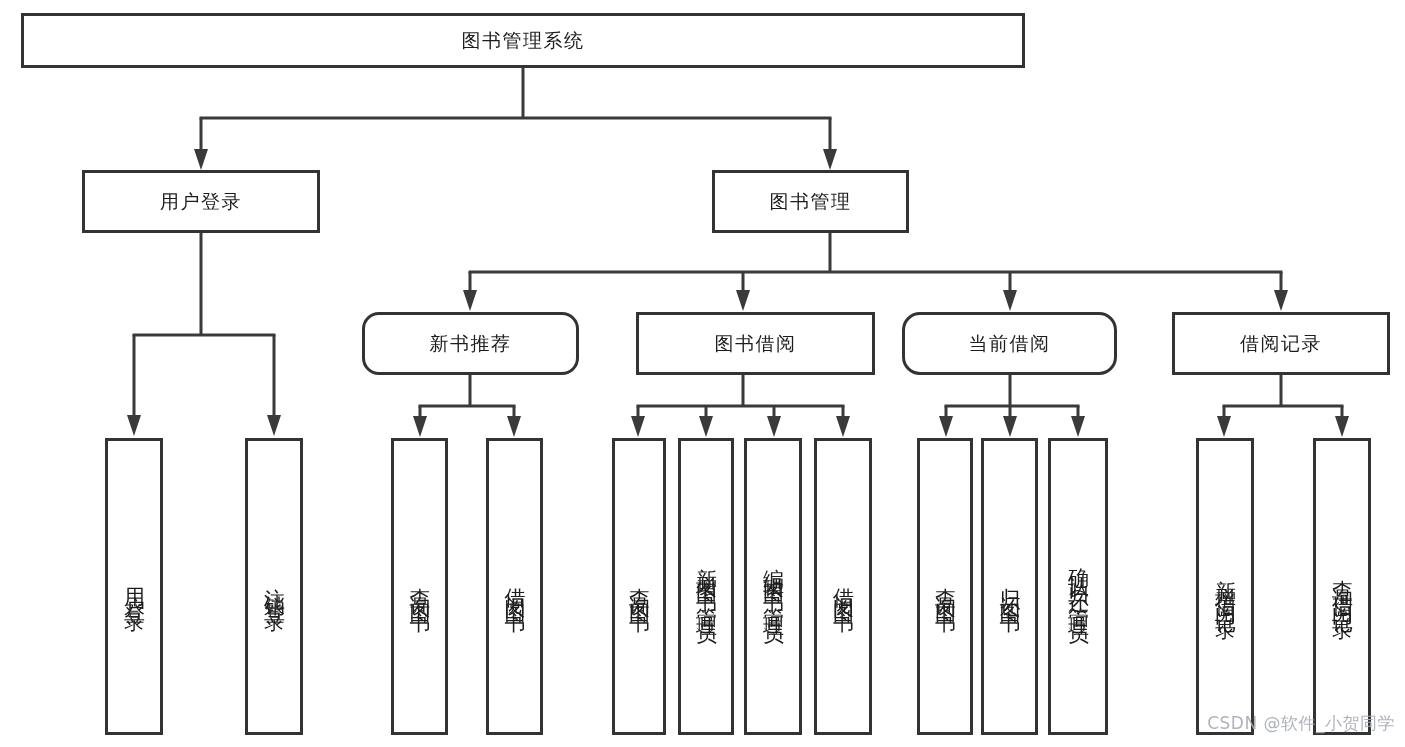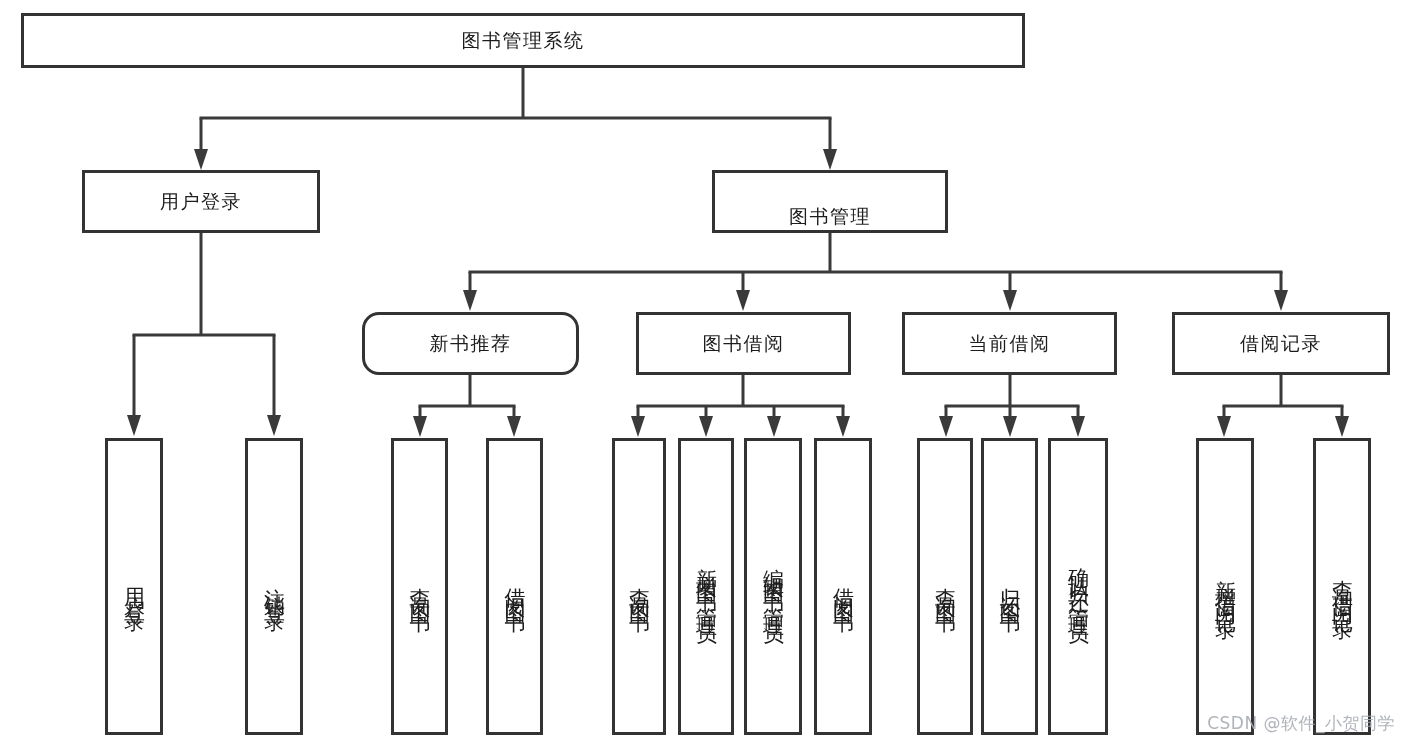--- a/index.html
+++ b/index.html
@@ -84,31 +84,31 @@
              M1217 416H1231L1224 437Z M1335 416H1349L1342 437Z" fill="#3a3a3a" stroke="none"></path>
   </svg>
 
   <div class="box" style="left:21px; top:13px; width:1004px; height:55px;">
     <span>图书管理系统</span>
   </div>
 
   <div class="box" style="left:82px; top:170px; width:238px; height:63px;">
     <span>用户登录</span>
   </div>
-  <div class="box" style="left:712px; top:170px; width:236px; height:63px;align-items:flex-end;">
+  <div class="box" style="left:712px; top:170px; width:197px; height:63px;">
     <span>图书管理</span>
   </div>
 
   <div class="box" style="left:362px; top:312px; width:217px; height:63px;border-radius:17px;">
     <span>新书推荐</span>
   </div>
-  <div class="box" style="left:636px; top:312px; width:215px; height:63px;">
+  <div class="box" style="left:636px; top:312px; width:239px; height:63px;">
     <span>图书借阅</span>
   </div>
-  <div class="box" style="left:902px; top:312px; width:215px; height:63px;">
+  <div class="box" style="left:902px; top:312px; width:215px; height:63px;border-radius:18px;">
     <span>当前借阅</span>
   </div>
   <div class="box" style="left:1172px; top:312px; width:218px; height:63px;">
     <span>借阅记录</span>
   </div>
 
   <div class="vbox" style="left:105px; top:438px; width:58px; height:297px;">
     <span>用户登录</span>
   </div>
   <div class="vbox" style="left:245px; top:438px; width:58px; height:297px;">

